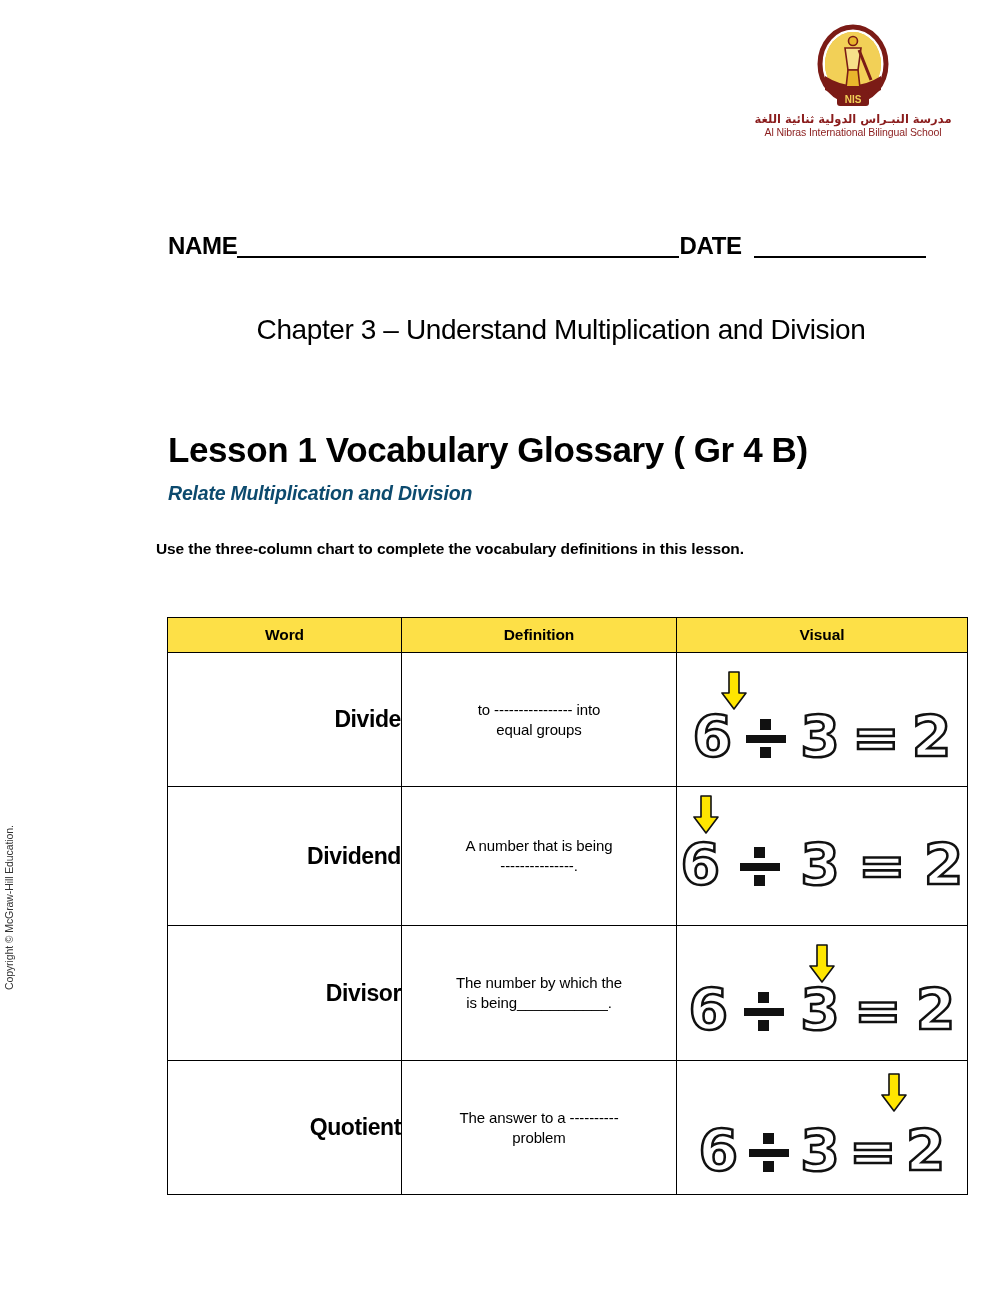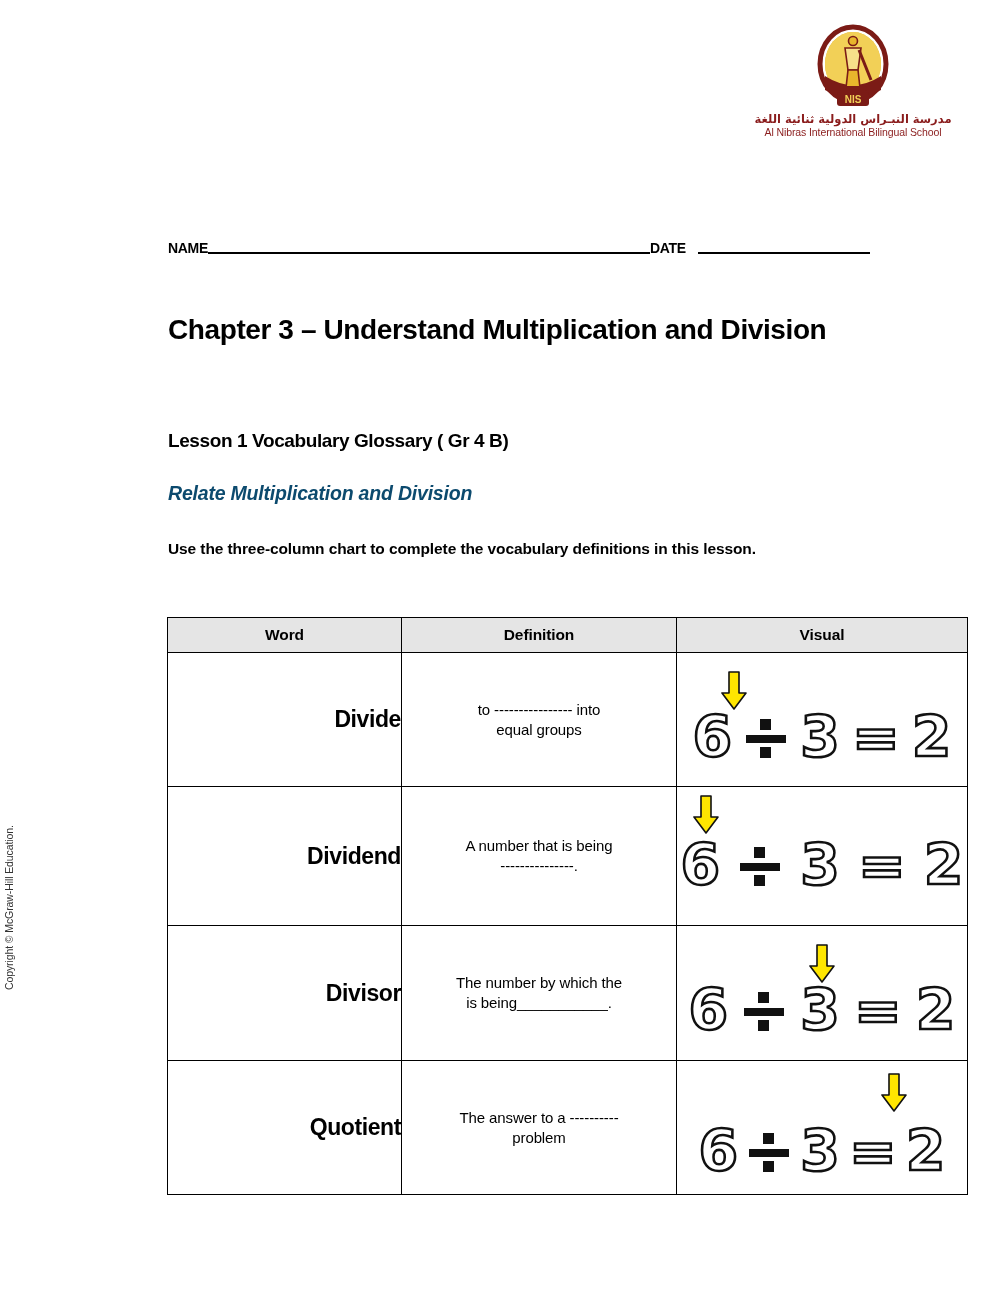--- a/index.html
+++ b/index.html
@@ -48,21 +48,21 @@
   }
 
   
   .namedate-row {
     position: absolute;
     top: 232px;
     left: 168px;
     width: 772px;
     display: flex;
     align-items: flex-end;
-    font-size: 14px;
+    font-size: 24px;
     font-weight: bold;
     letter-spacing: -0.3px;
   }
   .nd-label { white-space: nowrap; }
   .nd-rule-name {
     flex: 0 0 442px;
     border-bottom: 2px solid #000;
     height: 20px;
     margin-bottom: 2px;
   }
@@ -73,32 +73,32 @@
     margin-bottom: 2px;
     margin-left: 12px;
   }
 
   
   .chapter-title {
     position: absolute;
     top: 312px;
     left: 168px;
     width: 786px;
-    text-align: left;
+    text-align: center;
     font-size: 28px;
-    font-weight: bold;
+    font-weight: normal;
     line-height: 1.28;
     letter-spacing: -0.4px;
   }
   .lesson-line {
     position: absolute;
     top: 430px;
     left: 168px;
     width: 786px;
-    font-size: 19px;
+    font-size: 35px;
     line-height: 1.15;
     letter-spacing: -0.4px;
     white-space: nowrap;
   }
   .lesson-num {
     font-weight: 600;
   }
   .lesson-title {
     font-weight: bold;
   }
@@ -109,21 +109,21 @@
     width: 786px;
     font-size: 19.5px;
     font-weight: bold;
     font-style: italic;
     color: #0c4a6e;
     letter-spacing: -0.2px;
   }
   .instructions {
     position: absolute;
     top: 536px;
-    left: 168px;
+    left: 156px;
     width: 680px;
     font-size: 15.5px;
     font-weight: bold;
     line-height: 1.62;
     letter-spacing: -0.1px;
   }
 
   
   .copyright-vertical {
     position: absolute;
@@ -147,21 +147,21 @@
     width: 800px;
     border-collapse: collapse;
     table-layout: fixed;
   }
   .vocab-table td, .vocab-table th {
     border: 1px solid #000000;
     padding: 0;
     vertical-align: middle;
   }
   .vocab-table thead th {
-    background: #e5e5e5;
+    background: #fde047;
     height: 34px;
     font-size: 15.5px;
     font-weight: bold;
     text-align: center;
     letter-spacing: -0.1px;
   }
   .col-word  { width: 234px; }
   .col-def   { width: 275px; }
   .col-vis   { width: 291px; }
 

